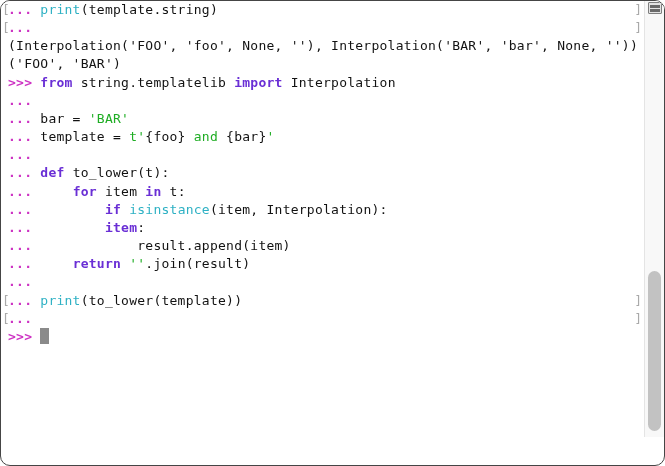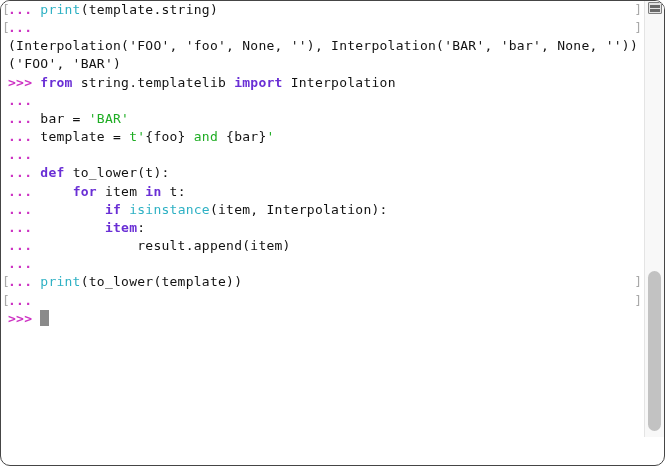--- a/index.html
+++ b/index.html
@@ -117,20 +117,21 @@
         <div class="line"><span class="seg-prompt">&gt;&gt;&gt; </span><span class="seg-keyword">from</span><span class="seg-default"> string.templatelib </span><span class="seg-keyword">import</span><span class="seg-default"> Interpolation</span></div>
         <div class="line"><span class="seg-prompt">...</span></div>
         <div class="line"><span class="seg-prompt">... </span><span class="seg-default">bar = </span><span class="seg-string">'BAR'</span></div>
         <div class="line"><span class="seg-prompt">... </span><span class="seg-default">template = </span><span class="seg-string">t'</span><span class="seg-default">{foo}</span><span class="seg-string"> and </span><span class="seg-default">{bar}</span><span class="seg-string">'</span></div>
         <div class="line"><span class="seg-prompt">...</span></div>
         <div class="line"><span class="seg-prompt">... </span><span class="seg-keyword">def</span><span class="seg-default"> </span><span class="seg-definition">to_lower</span><span class="seg-default">(t):</span></div>
         <div class="line"><span class="seg-prompt">... </span><span class="seg-default">    </span><span class="seg-keyword">for</span><span class="seg-default"> item </span><span class="seg-keyword">in</span><span class="seg-default"> t:</span></div>
         <div class="line"><span class="seg-prompt">... </span><span class="seg-default">        </span><span class="seg-keyword">if</span><span class="seg-default"> </span><span class="seg-builtin">isinstance</span><span class="seg-default">(item, Interpolation):</span></div>
         <div class="line"><span class="seg-prompt">... </span><span class="seg-default">        </span><span class="seg-keyword">item</span><span class="seg-default">:</span></div>
         <div class="line"><span class="seg-prompt">... </span><span class="seg-default">            result.append(item)</span></div>
+        <div class="line"><span class="seg-prompt">... </span><span class="seg-default">    </span><span class="seg-keyword">return</span><span class="seg-default"> </span><span class="seg-string">''</span><span class="seg-default">.join(result)</span></div>
         <div class="line"><span class="seg-prompt">...</span></div>
         <div class="line"><span class="mark mark-l">[</span><span class="seg-prompt">... </span><span class="seg-builtin">print</span><span class="seg-default">(to_lower(template))</span><span class="mark mark-r">]</span></div>
         <div class="line"><span class="mark mark-l">[</span><span class="seg-prompt">...</span><span class="mark mark-r">]</span></div>
         <div class="line"><span class="seg-prompt">&gt;&gt;&gt; </span><span class="cursor"></span></div>
       </div>
 
     <div class="scrollbar">
       <div class="marks-icon">
         <div class="bar"></div>
         <div class="bar"></div>

